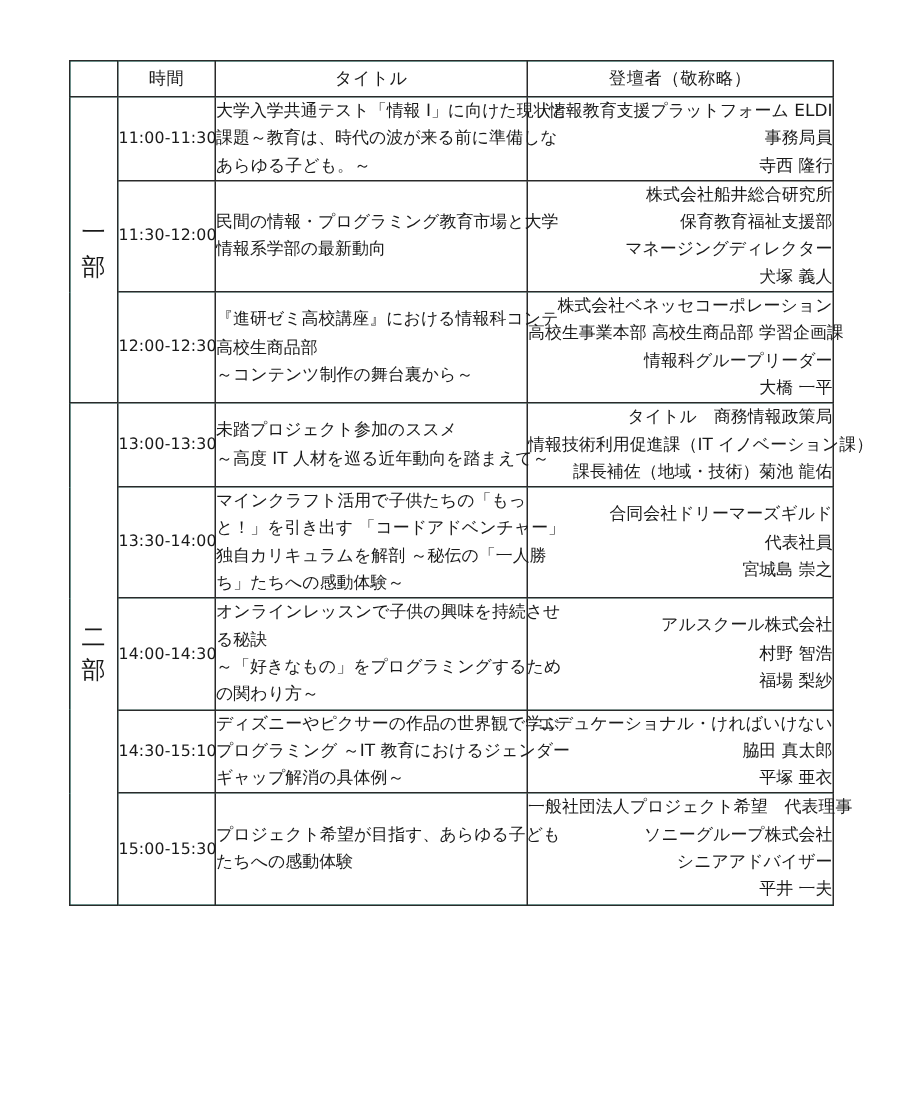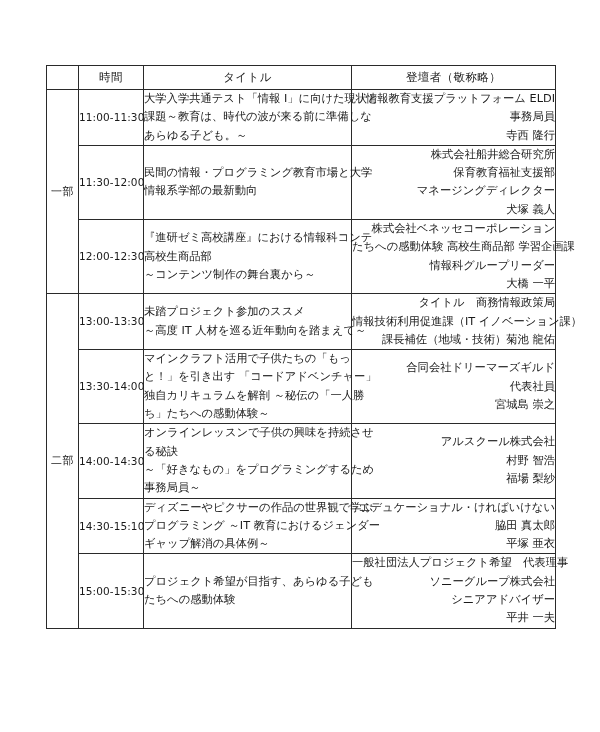--- a/index.html
+++ b/index.html
@@ -24,21 +24,20 @@
     position: absolute;
     left: 46px;
     top: 40px;
     width: 509px;
   }
   table.schedule {
     border-collapse: collapse;
     width: 509px;
     table-layout: fixed;
     background: #5eead4;
-    margin-top: 25px;
   }
   table.schedule td,
   table.schedule th {
     border: 1px solid #2a2a2a;
     vertical-align: middle;
     padding: 0;
     background: #ffffff;
   }
   
   col.c-part    { width: 32px; }
@@ -51,21 +50,21 @@
     font-size: 11.5px;
     font-weight: normal;
     text-align: center;
     letter-spacing: 0.4px;
     white-space: nowrap;
   }
   thead th.blank { border-left: 1px solid #2a2a2a; }
 
   td.part-cell {
     text-align: center;
-    font-size: 11px;
+    font-size: 16px;
     letter-spacing: 0.5px;
     line-height: 1.4;
   }
   td.time-cell {
     text-align: right;
     font-size: 10.5px;
     letter-spacing: 0.1px;
     white-space: nowrap;
     line-height: 1.4;
   }
@@ -133,21 +132,21 @@
           </tr>
           <tr>
             <td class="time-cell">12:00-12:30</td>
             <td class="title-cell">
               <span class="line">『進研ゼミ高校講座』における情報科コンテ</span>
               <span class="line">高校生商品部</span>
               <span class="line">～コンテンツ制作の舞台裏から～</span>
             </td>
             <td class="speaker-cell">
               <span class="line">株式会社ベネッセコーポレーション</span>
-              <span class="line">たちへの感動体験 高校生商品部 学習企画課</span>
+              <span class="line">高校生事業本部 高校生商品部 学習企画課</span>
               <span class="line">情報科グループリーダー</span>
               <span class="line">大橋 一平</span>
             </td>
           </tr>
           <tr>
             <td class="part-cell" rowspan="5">二部</td>
             <td class="time-cell">13:00-13:30</td>
             <td class="title-cell">
               <span class="line">未踏プロジェクト参加のススメ</span>
               <span class="line">～高度 IT 人材を巡る近年動向を踏まえて～</span>
@@ -171,21 +170,21 @@
               <span class="line">代表社員</span>
               <span class="line">宮城島 崇之</span>
             </td>
           </tr>
           <tr>
             <td class="time-cell">14:00-14:30</td>
             <td class="title-cell">
               <span class="line">オンラインレッスンで子供の興味を持続させ</span>
               <span class="line">る秘訣</span>
               <span class="line">～「好きなもの」をプログラミングするため</span>
-              <span class="line">事務局員～</span>
+              <span class="line">の関わり方～</span>
             </td>
             <td class="speaker-cell">
               <span class="line">アルスクール株式会社</span>
               <span class="line">村野 智浩</span>
               <span class="line">福場 梨紗</span>
             </td>
           </tr>
           <tr>
             <td class="time-cell">14:30-15:10</td>
             <td class="title-cell">

